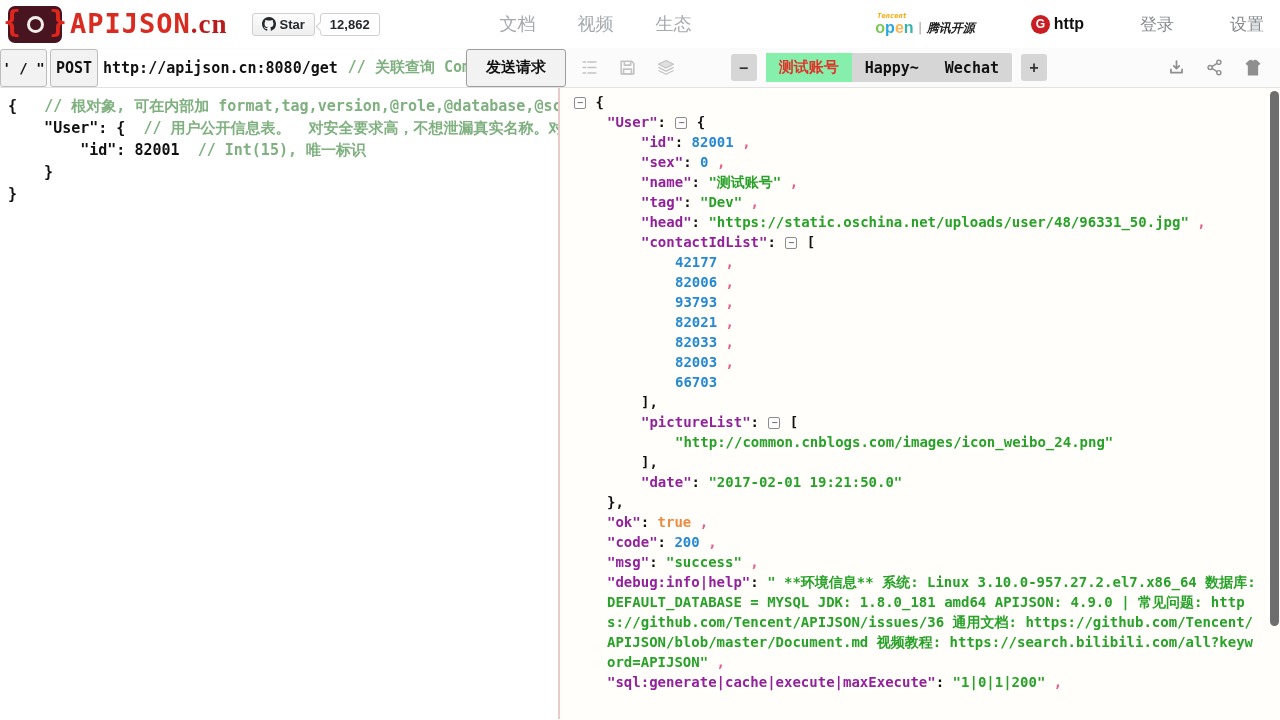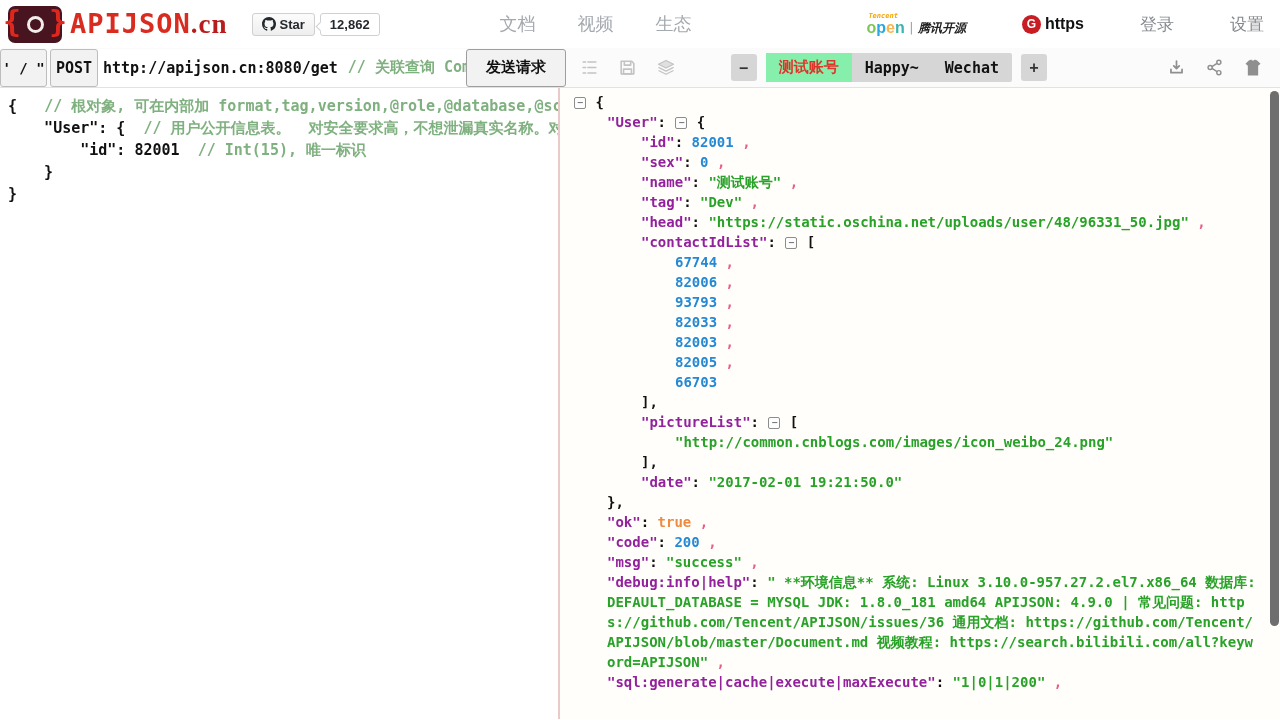--- a/index.html
+++ b/index.html
@@ -110,21 +110,21 @@
     <div class="topen">
       <span class="tiny">Tencent</span>
       <span class="row">
         <span class="word"><span class="o">o</span><span class="p">p</span><span class="e">e</span><span class="n">n</span></span>
         <span class="sep">|</span>
         <span class="cn">腾讯开源</span>
       </span>
     </div>
     <div class="gitee">
       <span class="gitee-circle">G</span>
-      <span class="gitee-label">https</span>
+      <span class="gitee-label">http</span>
     </div>
     <span class="hdr-link">登录</span>
     <span class="hdr-link">设置</span>
   </div>
 </div>
 
 <div class="toolbar">
   <button class="tb-btn quote-btn">' / "</button>
   <button class="tb-btn method-btn">POST</button>
   <div class="url-box">
@@ -186,26 +186,26 @@
   <div class="response-panel" id="response-viewer">
     <div class="v-scrollbar"></div>
   <div class="json-line"><span class="tgl"></span><span class="tok-p"> {</span></div>
       <div class="json-line" style="padding-left: 34px;"><span class="tok-k">"User"</span><span class="tok-p">: </span><span class="tgl"></span><span class="tok-p"> {</span></div>
       <div class="json-line" style="padding-left: 68px;"><span class="tok-k">"id"</span><span class="tok-p">: </span><span class="tok-n">82001</span><span class="tok-m"> ,</span></div>
       <div class="json-line" style="padding-left: 68px;"><span class="tok-k">"sex"</span><span class="tok-p">: </span><span class="tok-n">0</span><span class="tok-m"> ,</span></div>
       <div class="json-line" style="padding-left: 68px;"><span class="tok-k">"name"</span><span class="tok-p">: </span><span class="tok-s">"测试账号"</span><span class="tok-m"> ,</span></div>
       <div class="json-line" style="padding-left: 68px;"><span class="tok-k">"tag"</span><span class="tok-p">: </span><span class="tok-s">"Dev"</span><span class="tok-m"> ,</span></div>
       <div class="json-line" style="padding-left: 68px;"><span class="tok-k">"head"</span><span class="tok-p">: </span><span class="tok-s">"https://static.oschina.net/uploads/user/48/96331_50.jpg"</span><span class="tok-m"> ,</span></div>
       <div class="json-line" style="padding-left: 68px;"><span class="tok-k">"contactIdList"</span><span class="tok-p">: </span><span class="tgl"></span><span class="tok-p"> [</span></div>
-      <div class="json-line" style="padding-left: 102px;"><span class="tok-n">67744</span><span class="tok-m"> ,</span></div>
+      <div class="json-line" style="padding-left: 102px;"><span class="tok-n">42177</span><span class="tok-m"> ,</span></div>
       <div class="json-line" style="padding-left: 102px;"><span class="tok-n">82006</span><span class="tok-m"> ,</span></div>
       <div class="json-line" style="padding-left: 102px;"><span class="tok-n">93793</span><span class="tok-m"> ,</span></div>
+      <div class="json-line" style="padding-left: 102px;"><span class="tok-n">82021</span><span class="tok-m"> ,</span></div>
       <div class="json-line" style="padding-left: 102px;"><span class="tok-n">82033</span><span class="tok-m"> ,</span></div>
       <div class="json-line" style="padding-left: 102px;"><span class="tok-n">82003</span><span class="tok-m"> ,</span></div>
-      <div class="json-line" style="padding-left: 102px;"><span class="tok-n">82005</span><span class="tok-m"> ,</span></div>
       <div class="json-line" style="padding-left: 102px;"><span class="tok-n">66703</span></div>
       <div class="json-line" style="padding-left: 68px;"><span class="tok-p">],</span></div>
       <div class="json-line" style="padding-left: 68px;"><span class="tok-k">"pictureList"</span><span class="tok-p">: </span><span class="tgl"></span><span class="tok-p"> [</span></div>
       <div class="json-line" style="padding-left: 102px;"><span class="tok-s">"http://common.cnblogs.com/images/icon_weibo_24.png"</span></div>
       <div class="json-line" style="padding-left: 68px;"><span class="tok-p">],</span></div>
       <div class="json-line" style="padding-left: 68px;"><span class="tok-k">"date"</span><span class="tok-p">: </span><span class="tok-s">"2017-02-01 19:21:50.0"</span></div>
       <div class="json-line" style="padding-left: 34px;"><span class="tok-p">},</span></div>
       <div class="json-line" style="padding-left: 34px;"><span class="tok-k">"ok"</span><span class="tok-p">: </span><span class="tok-b">true</span><span class="tok-m"> ,</span></div>
       <div class="json-line" style="padding-left: 34px;"><span class="tok-k">"code"</span><span class="tok-p">: </span><span class="tok-n">200</span><span class="tok-m"> ,</span></div>
       <div class="json-line" style="padding-left: 34px;"><span class="tok-k">"msg"</span><span class="tok-p">: </span><span class="tok-s">"success"</span><span class="tok-m"> ,</span></div>

